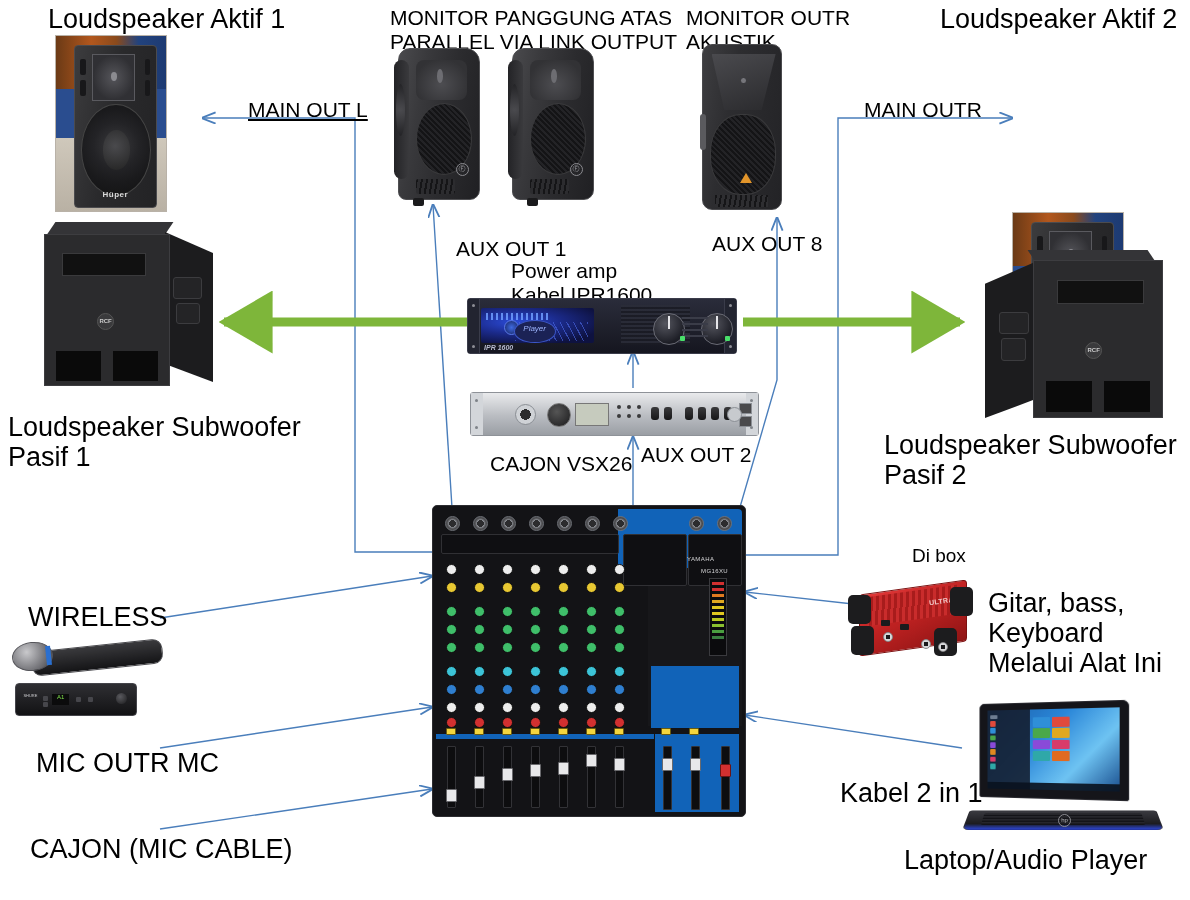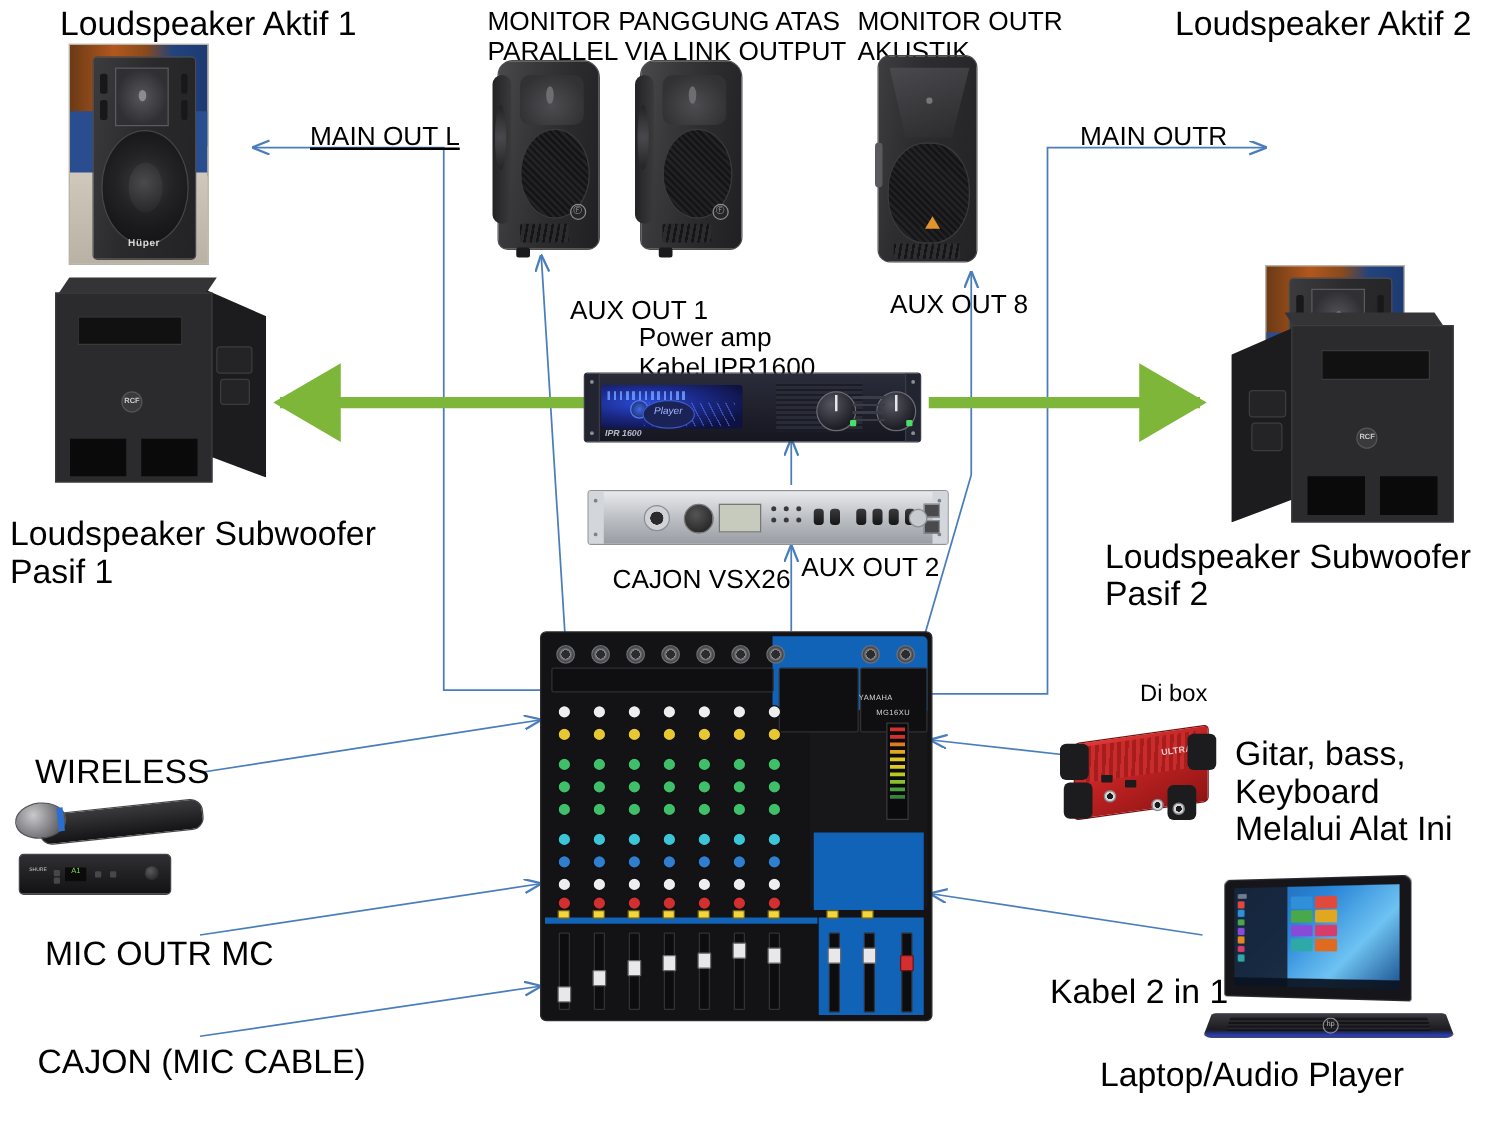--- a/index.html
+++ b/index.html
@@ -260,21 +260,21 @@
 <div class="lbl big" style="left:884px;top:430px;">Loudspeaker Subwoofer
 Pasif 2</div>
 <div class="lbl big" style="left:28px;top:602px;">WIRELESS</div>
 <div class="lbl big" style="left:36px;top:748px;">MIC OUTR MC</div>
 <div class="lbl big" style="left:30px;top:834px;">CAJON (MIC CABLE)</div>
 <div class="lbl sm" style="left:912px;top:545px;">Di box</div>
 <div class="lbl big" style="left:988px;top:588px;">Gitar, bass,
 Keyboard
 Melalui Alat Ini</div>
 <div class="lbl big" style="left:840px;top:778px;">Kabel 2 in 1</div>
-<div class="lbl big" style="left:880px;top:845px;">Laptop/Audio Player</div>
+<div class="lbl big" style="left:904px;top:845px;">Laptop/Audio Player</div>
 
 <div class="dev huper" style="left:55px;top:35px;width:110px;height:175px;">
   <div class="bg-wall"></div>
   <div class="bg-blue"></div>
   <div class="bg-floor"></div>
   <div class="cab">
     <div class="horn"></div>
     <div class="slot" style="left:7%;top:8%;"></div>
     <div class="slot" style="left:7%;top:21%;"></div>
     <div class="slot" style="right:7%;top:8%;"></div>

